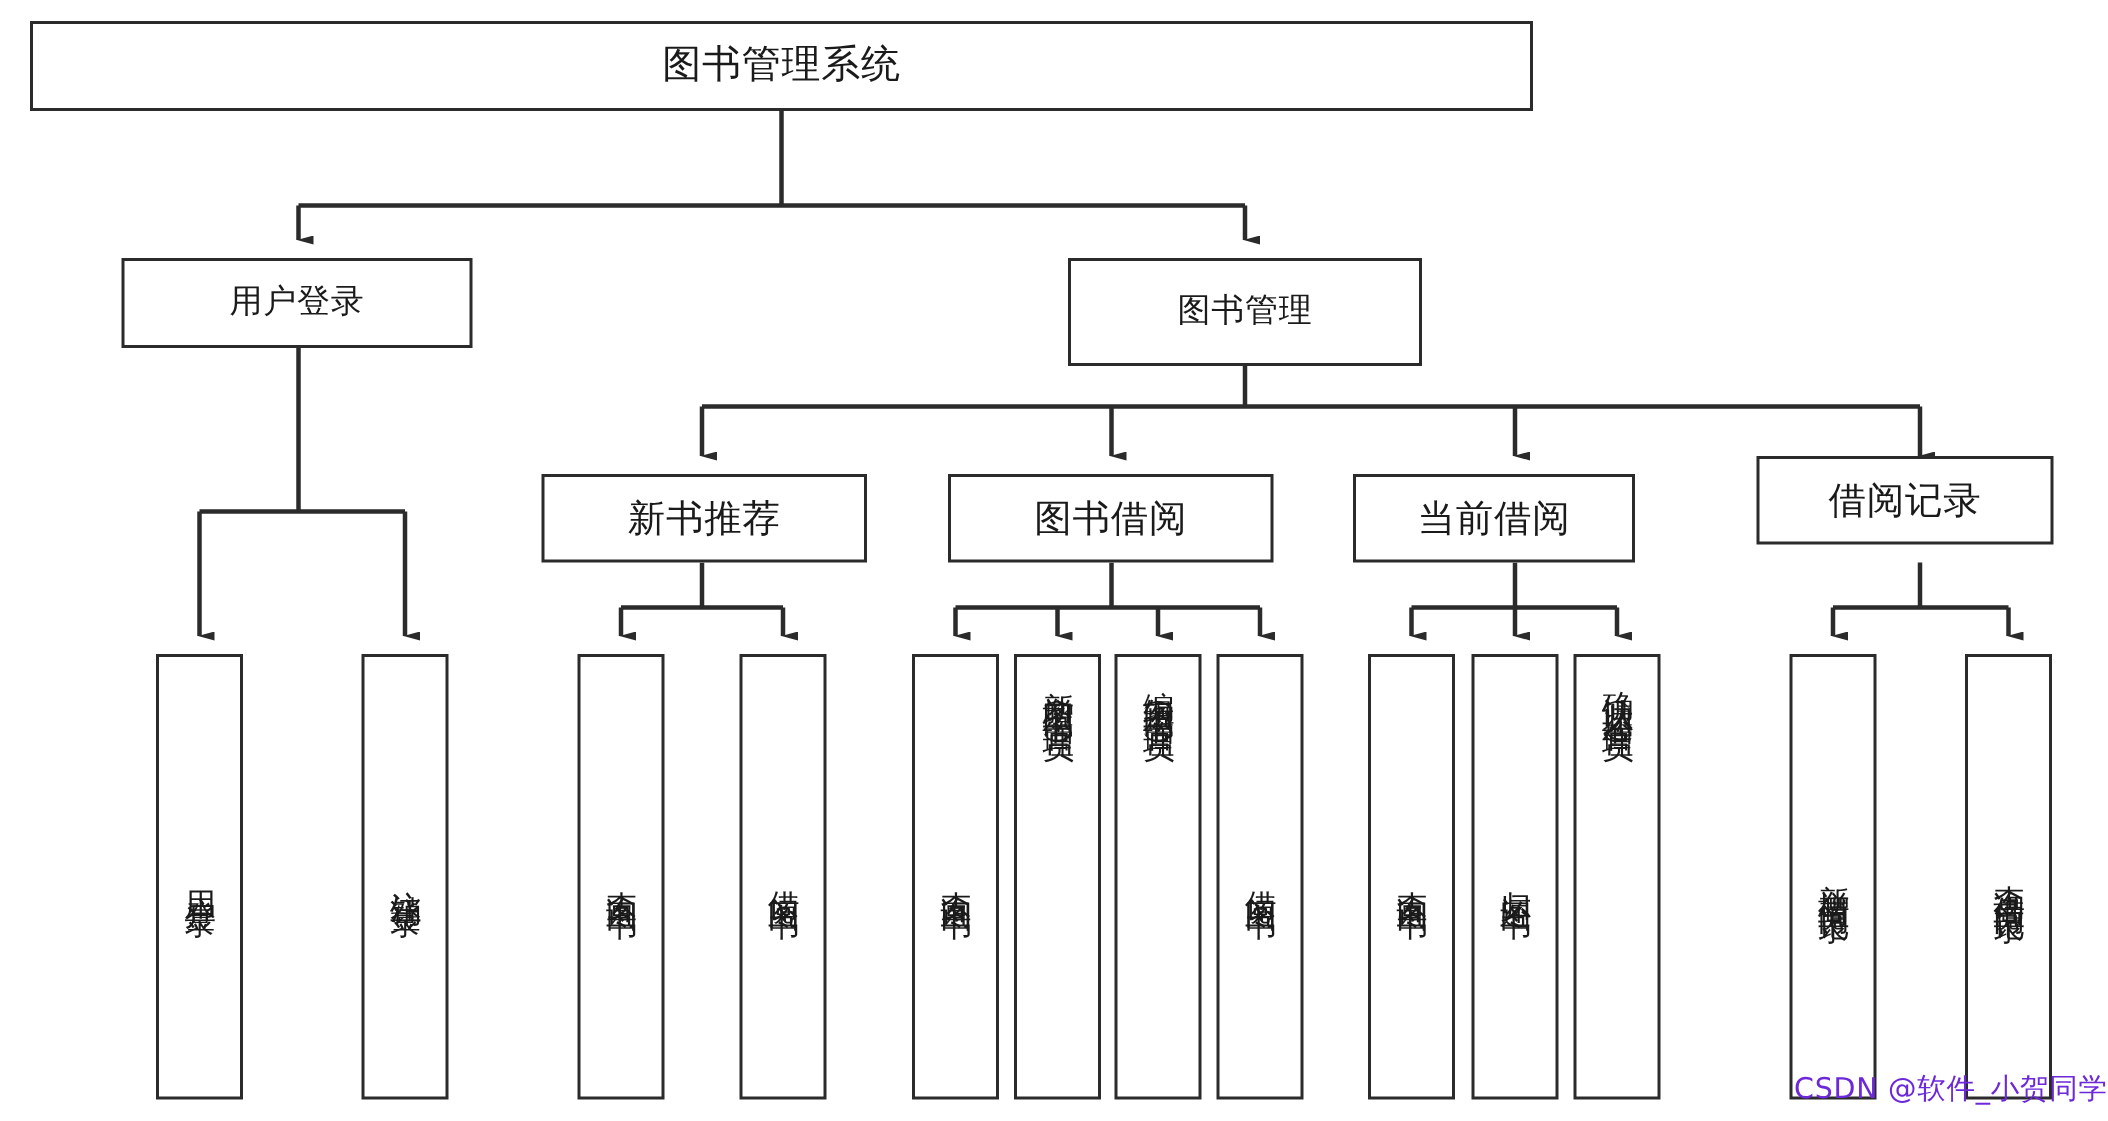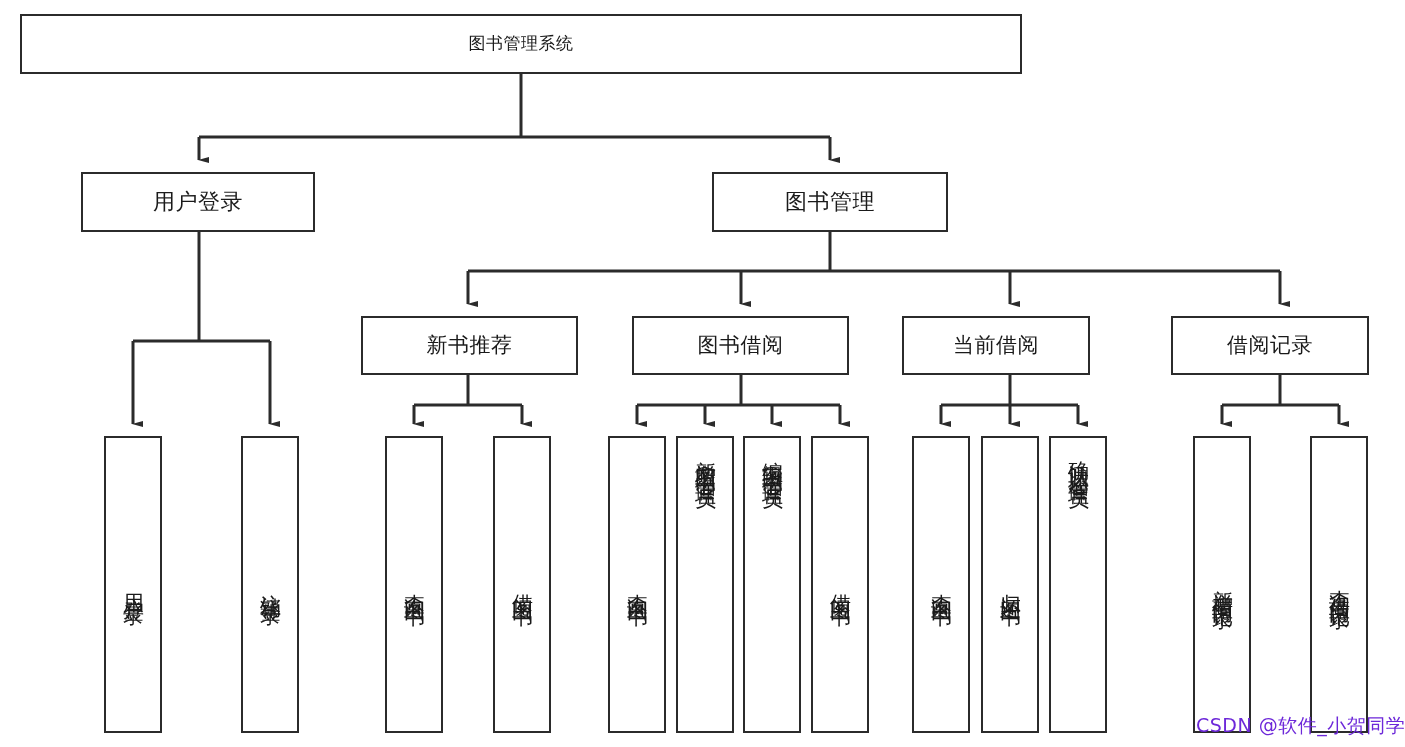--- a/index.html
+++ b/index.html
@@ -40,23 +40,23 @@
     display: block;
     text-align: center;
     line-height: 1.12;
     letter-spacing: 0.5px;
   }
   
   .node.horizontal .node-label {
     font-size: 22px;
     writing-mode: horizontal-tb;
   }
-  .node.level-0 .node-label { font-size: 17px; }
+  .node.level-0 .node-label { font-size: 26px; }
   .node.level-1 .node-label { font-size: 22px; }
-  .node.level-2 .node-label { font-size: 21px; }
+  .node.level-2 .node-label { font-size: 25px; }
   
   .node.vertical {
     align-items: flex-start;
     justify-content: center;
     padding-top: 6px;
   }
   .node.vertical .node-label {
     writing-mode: vertical-rl;
     text-orientation: upright;
     font-size: 21px;
@@ -133,37 +133,37 @@
   </svg>
 
   <div class="node horizontal level-0" style="left:20px; top:14px; width:1002px; height:60px;">
     <span class="node-label">图书管理系统</span>
   </div>
 
   <div class="node horizontal level-1" style="left:81px; top:172px; width:234px; height:60px;">
     <span class="node-label">用户登录</span>
   </div>
 
-  <div class="node horizontal level-1" style="left:712px; top:172px; width:236px; height:60px;">
+  <div class="node horizontal level-1" style="left:712px; top:172px; width:236px; height:72px;">
     <span class="node-label">图书管理</span>
   </div>
 
   <div class="node horizontal level-2" style="left:361px; top:316px; width:217px; height:59px;">
     <span class="node-label">新书推荐</span>
   </div>
 
   <div class="node horizontal level-2" style="left:632px; top:316px; width:217px; height:59px;justify-content:center;">
     <span class="node-label">图书借阅</span>
   </div>
 
   <div class="node horizontal level-2" style="left:902px; top:316px; width:188px; height:59px;">
     <span class="node-label">当前借阅</span>
   </div>
 
-  <div class="node horizontal level-2" style="left:1171px; top:316px; width:198px; height:59px;">
+  <div class="node horizontal level-2" style="left:1171px; top:304px; width:198px; height:59px;">
     <span class="node-label">借阅记录</span>
   </div>
 
   <div class="node vertical centered" style="left:104px; top:436px; width:58px; height:297px;">
     <span class="node-label">用户登录</span>
   </div>
 
   <div class="node vertical centered" style="left:241px; top:436px; width:58px; height:297px;">
     <span class="node-label">注销登录</span>
   </div>

